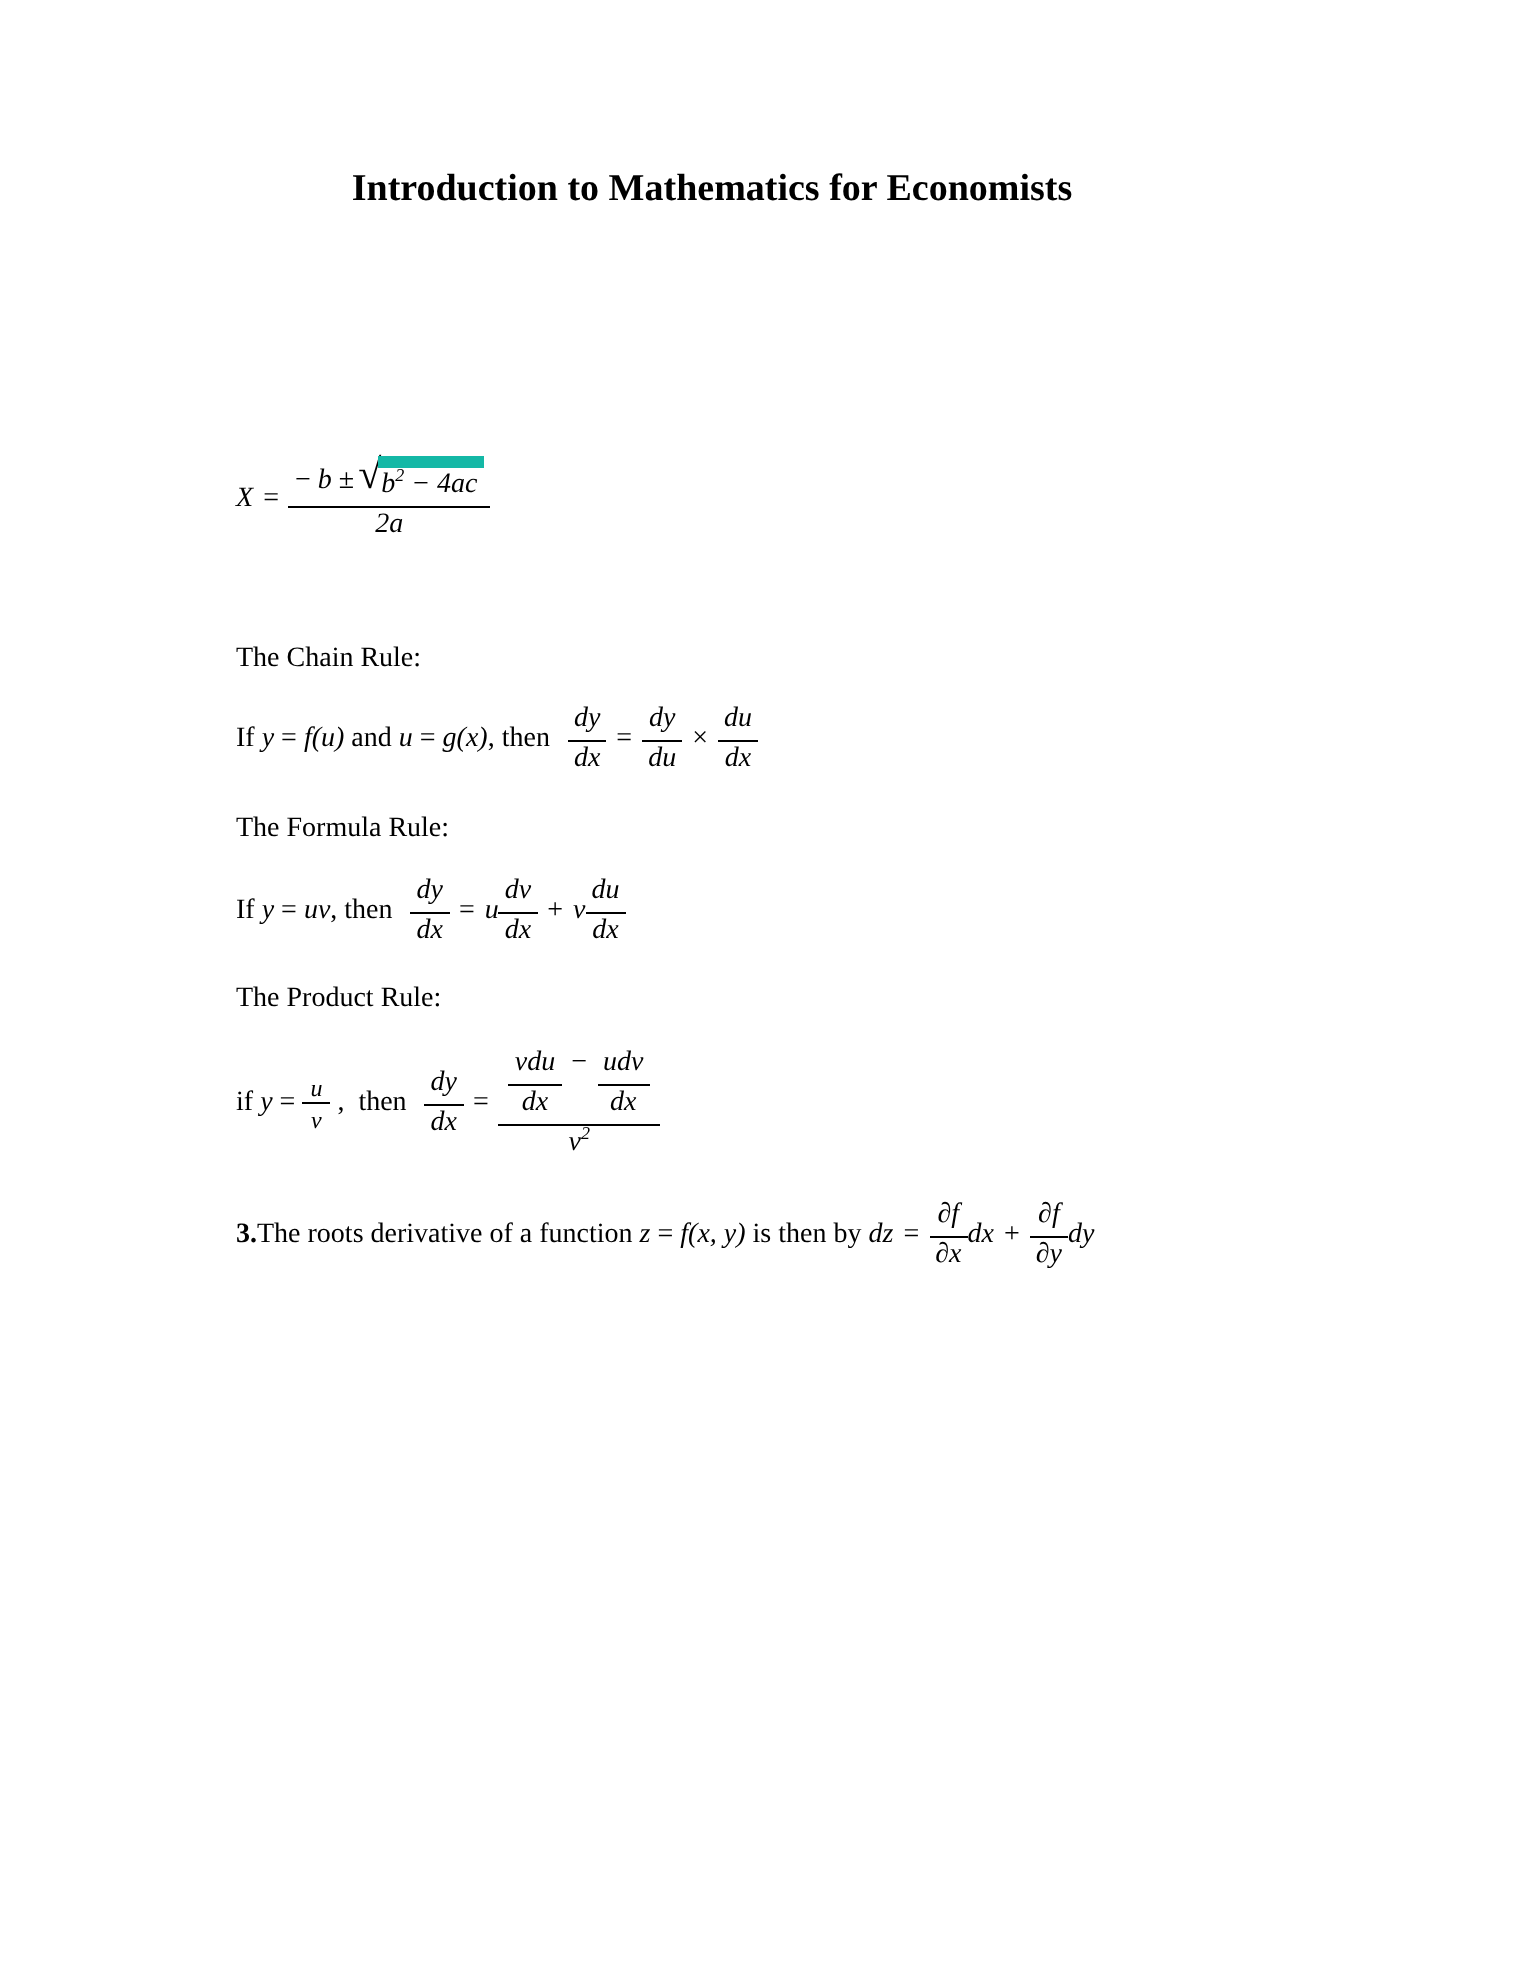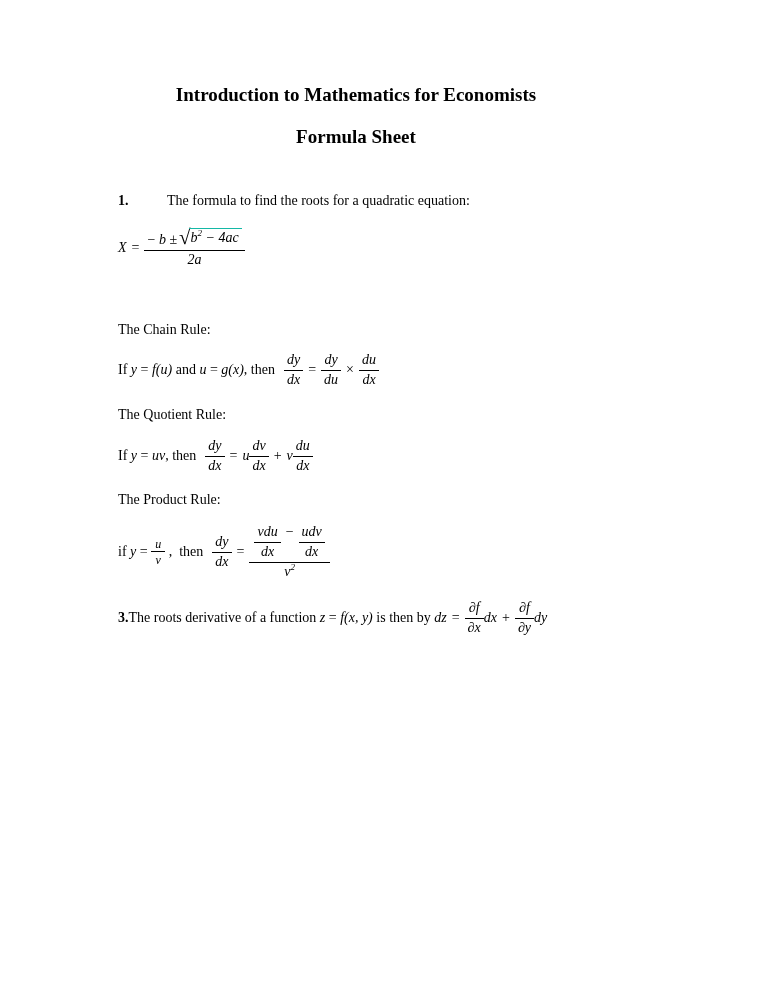--- a/index.html
+++ b/index.html
@@ -22,35 +22,31 @@
   .v  { font-style: italic; white-space: pre; }
   .op { font-style: normal; white-space: pre; padding: 0 5px; }
   .fr { display: inline-block; text-align: center; vertical-align: middle; }
   .fr .n { display: block; border-bottom: 1px solid #000; padding: 0 3px 1px; line-height: 1.2; }
   .fr .d { display: block; padding: 1px 3px 0; line-height: 1.2; }
   .fr-small { font-size: 12px; }
   .fr-small .n { padding: 0 4px 0; }
   .nrow { display: inline-flex; align-items: flex-start; padding: 0 2px; }
   .sqrt { display: inline-flex; align-items: flex-start; margin-left: 2px; }
   .sqrt .sign { font-style: normal; font-size: 21px; line-height: 0.95; margin-right: -2px; }
-  .rad { border-top: 1px solid #14b8a6; padding: 1px 3px 0 2px; white-space: pre; }
+  .rad { border-top: 6px solid #14b8a6; padding: 1px 3px 0 2px; white-space: pre; }
   sup { font-size: 9px; line-height: 0; white-space: pre; }
   .gap { width: 9px; display: inline-block; }
 </style>
 </head>
 <body>
 
 <div class="page">
 
   <div class="abs center-block title" style="top:84px">Introduction to Mathematics for Economists</div>
-  <div class="abs center-block subtitle" style="top:126px">Formula Sheet</div>
 
-  <div class="abs body-row" style="top:192px">
-    <span class="tabnum">1.</span><span>The formula to find the roots for a quadratic equation:</span>
-  </div>
 
   <div class="abs eqline" style="top:228px">
     <span class="v">X</span>
     <span class="op">=</span>
     <span class="fr">
       <span class="n">
         <span class="t">− </span><span class="v">b</span><span class="t"> ±</span><span class="sqrt">
             <span class="sign">√</span>
             <span class="rad"><span class="v">b</span><sup>2</sup><span class="v"> − 4ac</span></span>
           </span>
@@ -81,21 +77,21 @@
         <span class="n">dy</span>
         <span class="d">du</span>
       </span>
     <span class="op">×</span>
     <span class="fr">
         <span class="n">du</span>
         <span class="d">dx</span>
       </span>
   </div>
 
-  <div class="abs body-row" style="top:406px">The Quotient Rule:</div>
+  <div class="abs body-row" style="top:406px">The Formula Rule:</div>
   <div class="abs eqline" style="top:438px">
     <span class="t">If </span>
       <span class="v">y</span>
       <span class="t"> = </span>
       <span class="v">uv</span>
       <span class="t">, then</span>
     <span class="gap"></span>
     <span class="fr">
         <span class="n">dy</span>
         <span class="d">dx</span>

